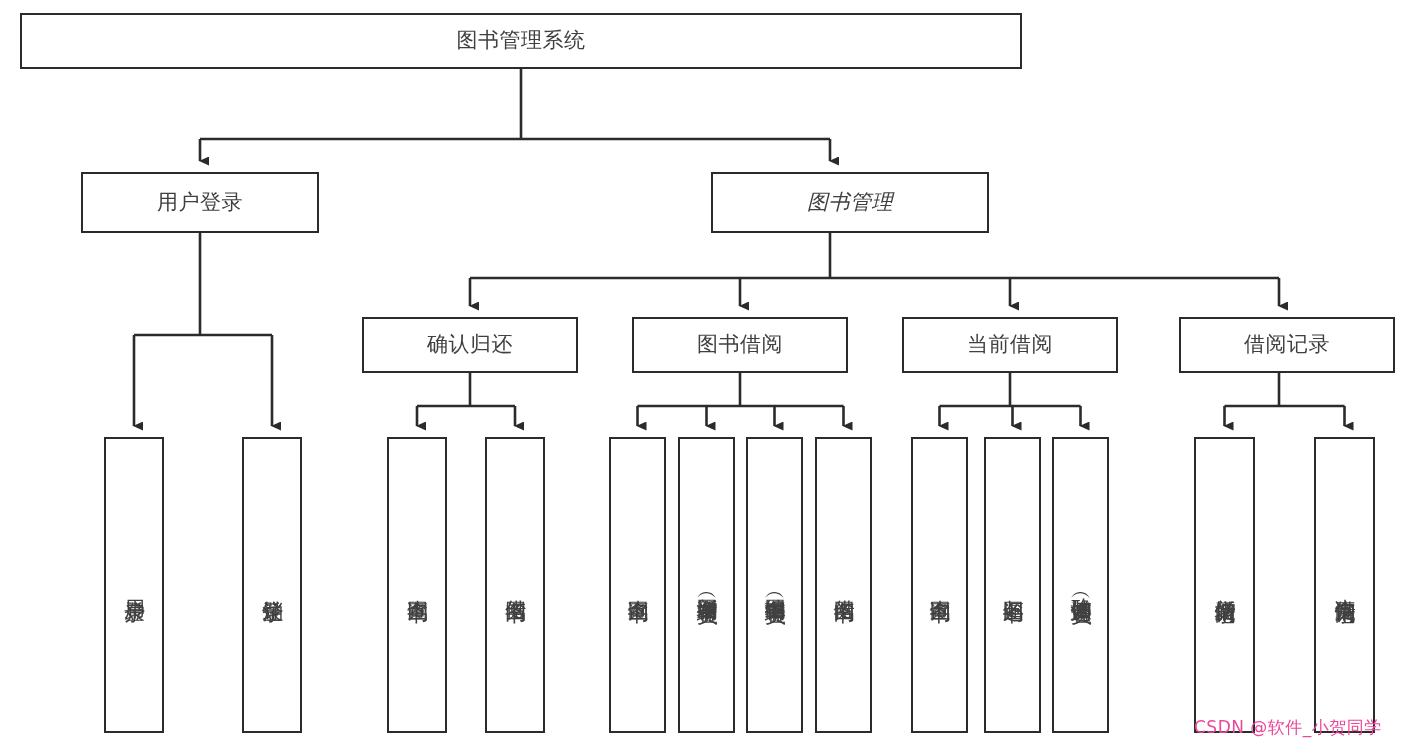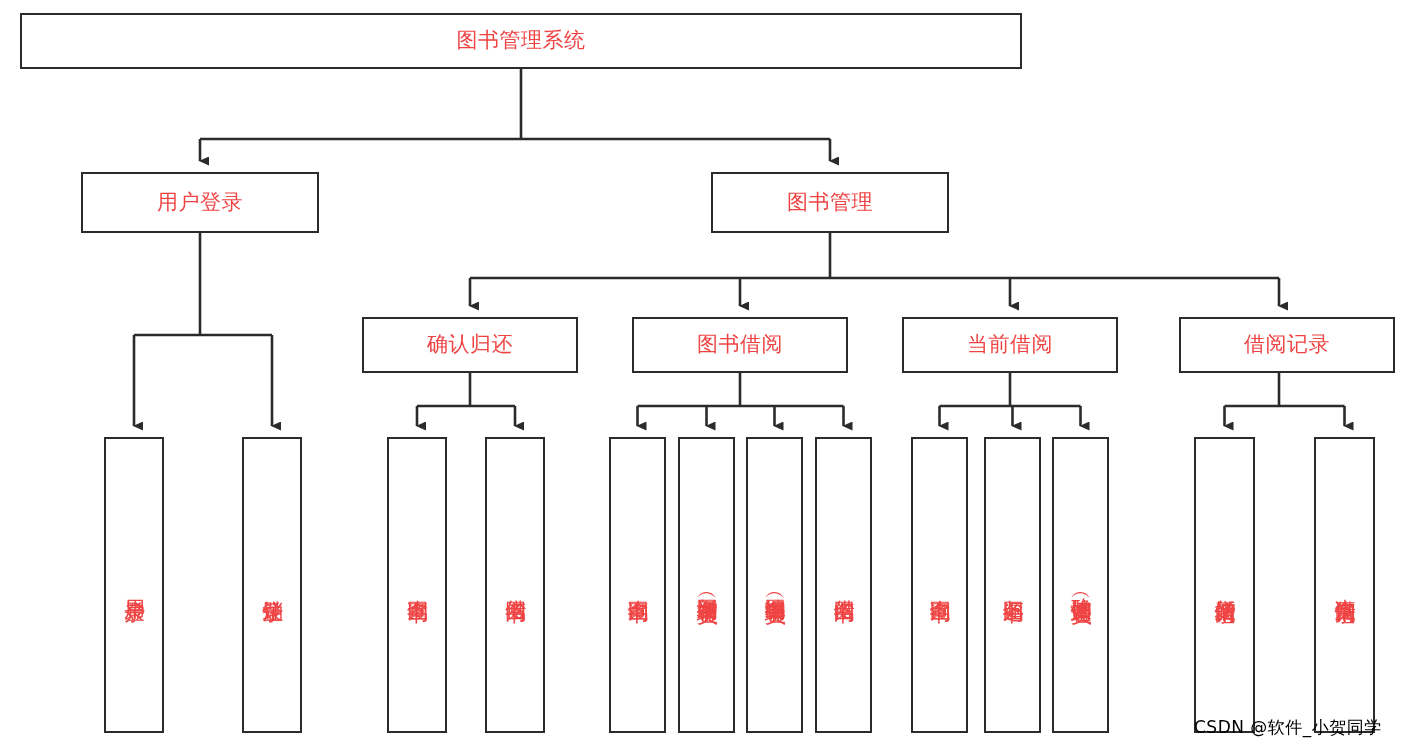--- a/index.html
+++ b/index.html
@@ -27,21 +27,21 @@
     pointer-events: none;
   }
   .node {
     position: absolute;
     box-sizing: border-box;
     background: #ffffff;
     border: 2px solid #2b2b2b;
     display: flex;
     align-items: center;
     justify-content: center;
-    color: #ef4444;
+    color: #404040;
   }
   .node.horiz .label {
     writing-mode: horizontal-tb;
     font-size: 21px;
     line-height: 1.1;
     letter-spacing: 0.5px;
     white-space: nowrap;
   }
   .node.vert {
     align-items: center;
@@ -111,21 +111,21 @@
       </g>
   </svg>
 
   <div class="node horiz" style="left: 20px; top: 13px; width: 1002px; height: 56px;">
     <span class="label">图书管理系统</span>
   </div>
 
   <div class="node horiz" style="left: 81px; top: 172px; width: 238px; height: 61px;">
     <span class="label">用户登录</span>
   </div>
-  <div class="node horiz" style="left: 711px; top: 172px; width: 238px; height: 61px;">
+  <div class="node horiz" style="left: 711px; top: 172px; width: 278px; height: 61px; font-style: italic;">
     <span class="label">图书管理</span>
   </div>
 
   <div class="node horiz" style="left: 362px; top: 317px; width: 216px; height: 56px;">
     <span class="label">确认归还</span>
   </div>
   <div class="node horiz" style="left: 632px; top: 317px; width: 216px; height: 56px;">
     <span class="label">图书借阅</span>
   </div>
   <div class="node horiz" style="left: 902px; top: 317px; width: 216px; height: 56px;">
@@ -172,14 +172,14 @@
     <span class="label">确认归还（管理员）</span>
   </div>
 
   <div class="node vert" style="left: 1194px; top: 437px; width: 61px; height: 296px;">
     <span class="label">新增借阅记录</span>
   </div>
   <div class="node vert" style="left: 1314px; top: 437px; width: 61px; height: 296px;">
     <span class="label">查询借阅记录</span>
   </div>
 
-  <div class="watermark" style="left: 1194px; top: 716px; color: #000000;">CSDN @软件_小贺同学</div>
+  <div class="watermark" style="left: 1194px; top: 716px; color: #ec4899;">CSDN @软件_小贺同学</div>
 </div>
 
 </body></html>

